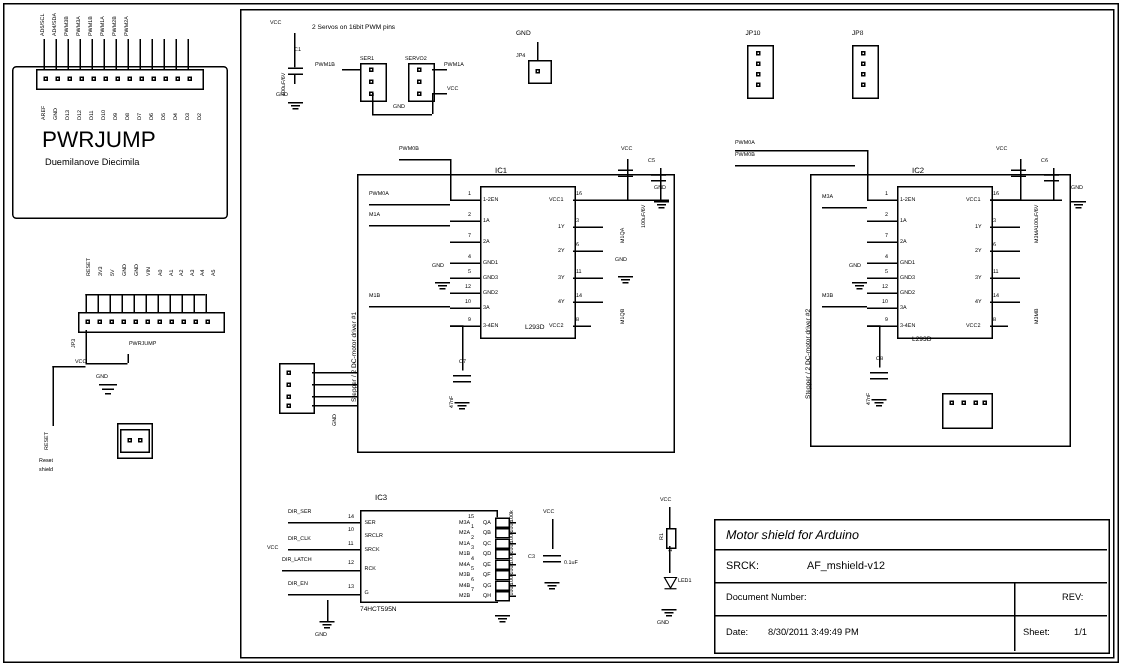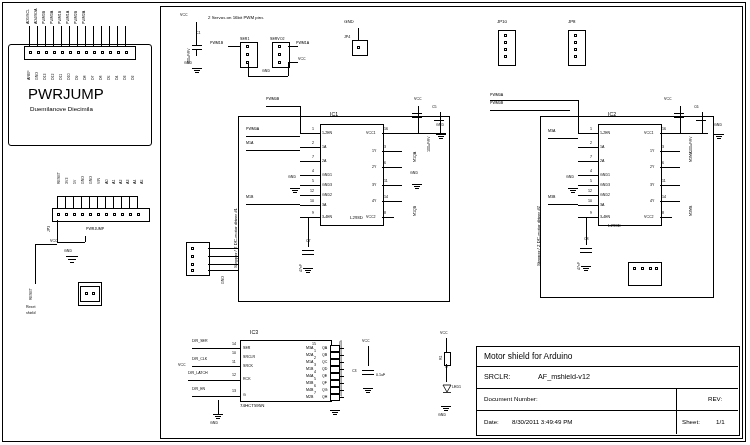--- a/index.html
+++ b/index.html
@@ -9,21 +9,21 @@
   .ln{position:absolute;background:#000;}
   .hl{height:1px;}
   .vl{width:1px;}
   .box{position:absolute;border:1px solid #000;background:transparent;}
   .t{position:absolute;font-family:"Liberation Sans",sans-serif;color:#000;white-space:nowrap;line-height:1;}
   .t4{font-size:3.6px;}
   .t5{font-size:4.4px;}
   .t6{font-size:5.2px;}
   .t7{font-size:6.2px;}
   .t8{font-size:7.2px;}
-  .t9{font-size:8.4px;}
+  .t9{font-size:8.4px;font-style:italic;}
   .t14{font-size:15px;}
   .rot{transform-origin:0 0;transform:rotate(-90deg);}
   .gnd{position:absolute;}
   .gnd i{position:absolute;background:#000;left:0;}
   .board{position:absolute;border:1px solid #000;background:#fff;border-radius:3px;}
   .hdr{position:absolute;border:1px solid #000;background:#fff;}
   .hdr .p{position:absolute;width:3px;height:3px;border:1px solid #000;background:#fff;box-sizing:border-box;}
   .red{background:#cc2222;}
   .chipbox{position:absolute;border:1px solid #000;background:#fff;}
   .ttlbox{position:absolute;border:1px solid #000;background:#fff;}
@@ -633,21 +633,21 @@
   <div class="t t4" style="left:210px;top:422px;">GND</div>
 
   <div class="ttlbox" style="left:476px;top:346px;width:262px;height:88px;"></div>
   <div class="ttlline" style="left:476px;top:366px;width:262px;"></div>
   <div class="ttlline" style="left:476px;top:388px;width:262px;"></div>
   <div class="ttlline" style="left:476px;top:410px;width:262px;"></div>
   <div class="abs" style="left:676px;top:388px;width:1px;height:22px;background:#000;"></div>
   <div class="abs" style="left:676px;top:410px;width:1px;height:24px;background:#000;"></div>
 
   <div class="t t9" style="left:484px;top:352px;">Motor shield for Arduino</div>
-  <div class="t t8" style="left:484px;top:373px;">SRCLR:</div>
+  <div class="t t8" style="left:484px;top:373px;">SRCK:</div>
   <div class="t t8" style="left:538px;top:373px;">AF_mshield-v12</div>
   <div class="t t7" style="left:484px;top:396px;">Document Number:</div>
   <div class="t t7" style="left:708px;top:396px;">REV:</div>
   <div class="t t7" style="left:484px;top:419px;">Date:</div>
   <div class="t t7" style="left:512px;top:419px;">8/30/2011  3:49:49 PM</div>
   <div class="t t7" style="left:682px;top:419px;">Sheet:</div>
   <div class="t t7" style="left:716px;top:419px;">1/1</div>
 
 </div>
 

